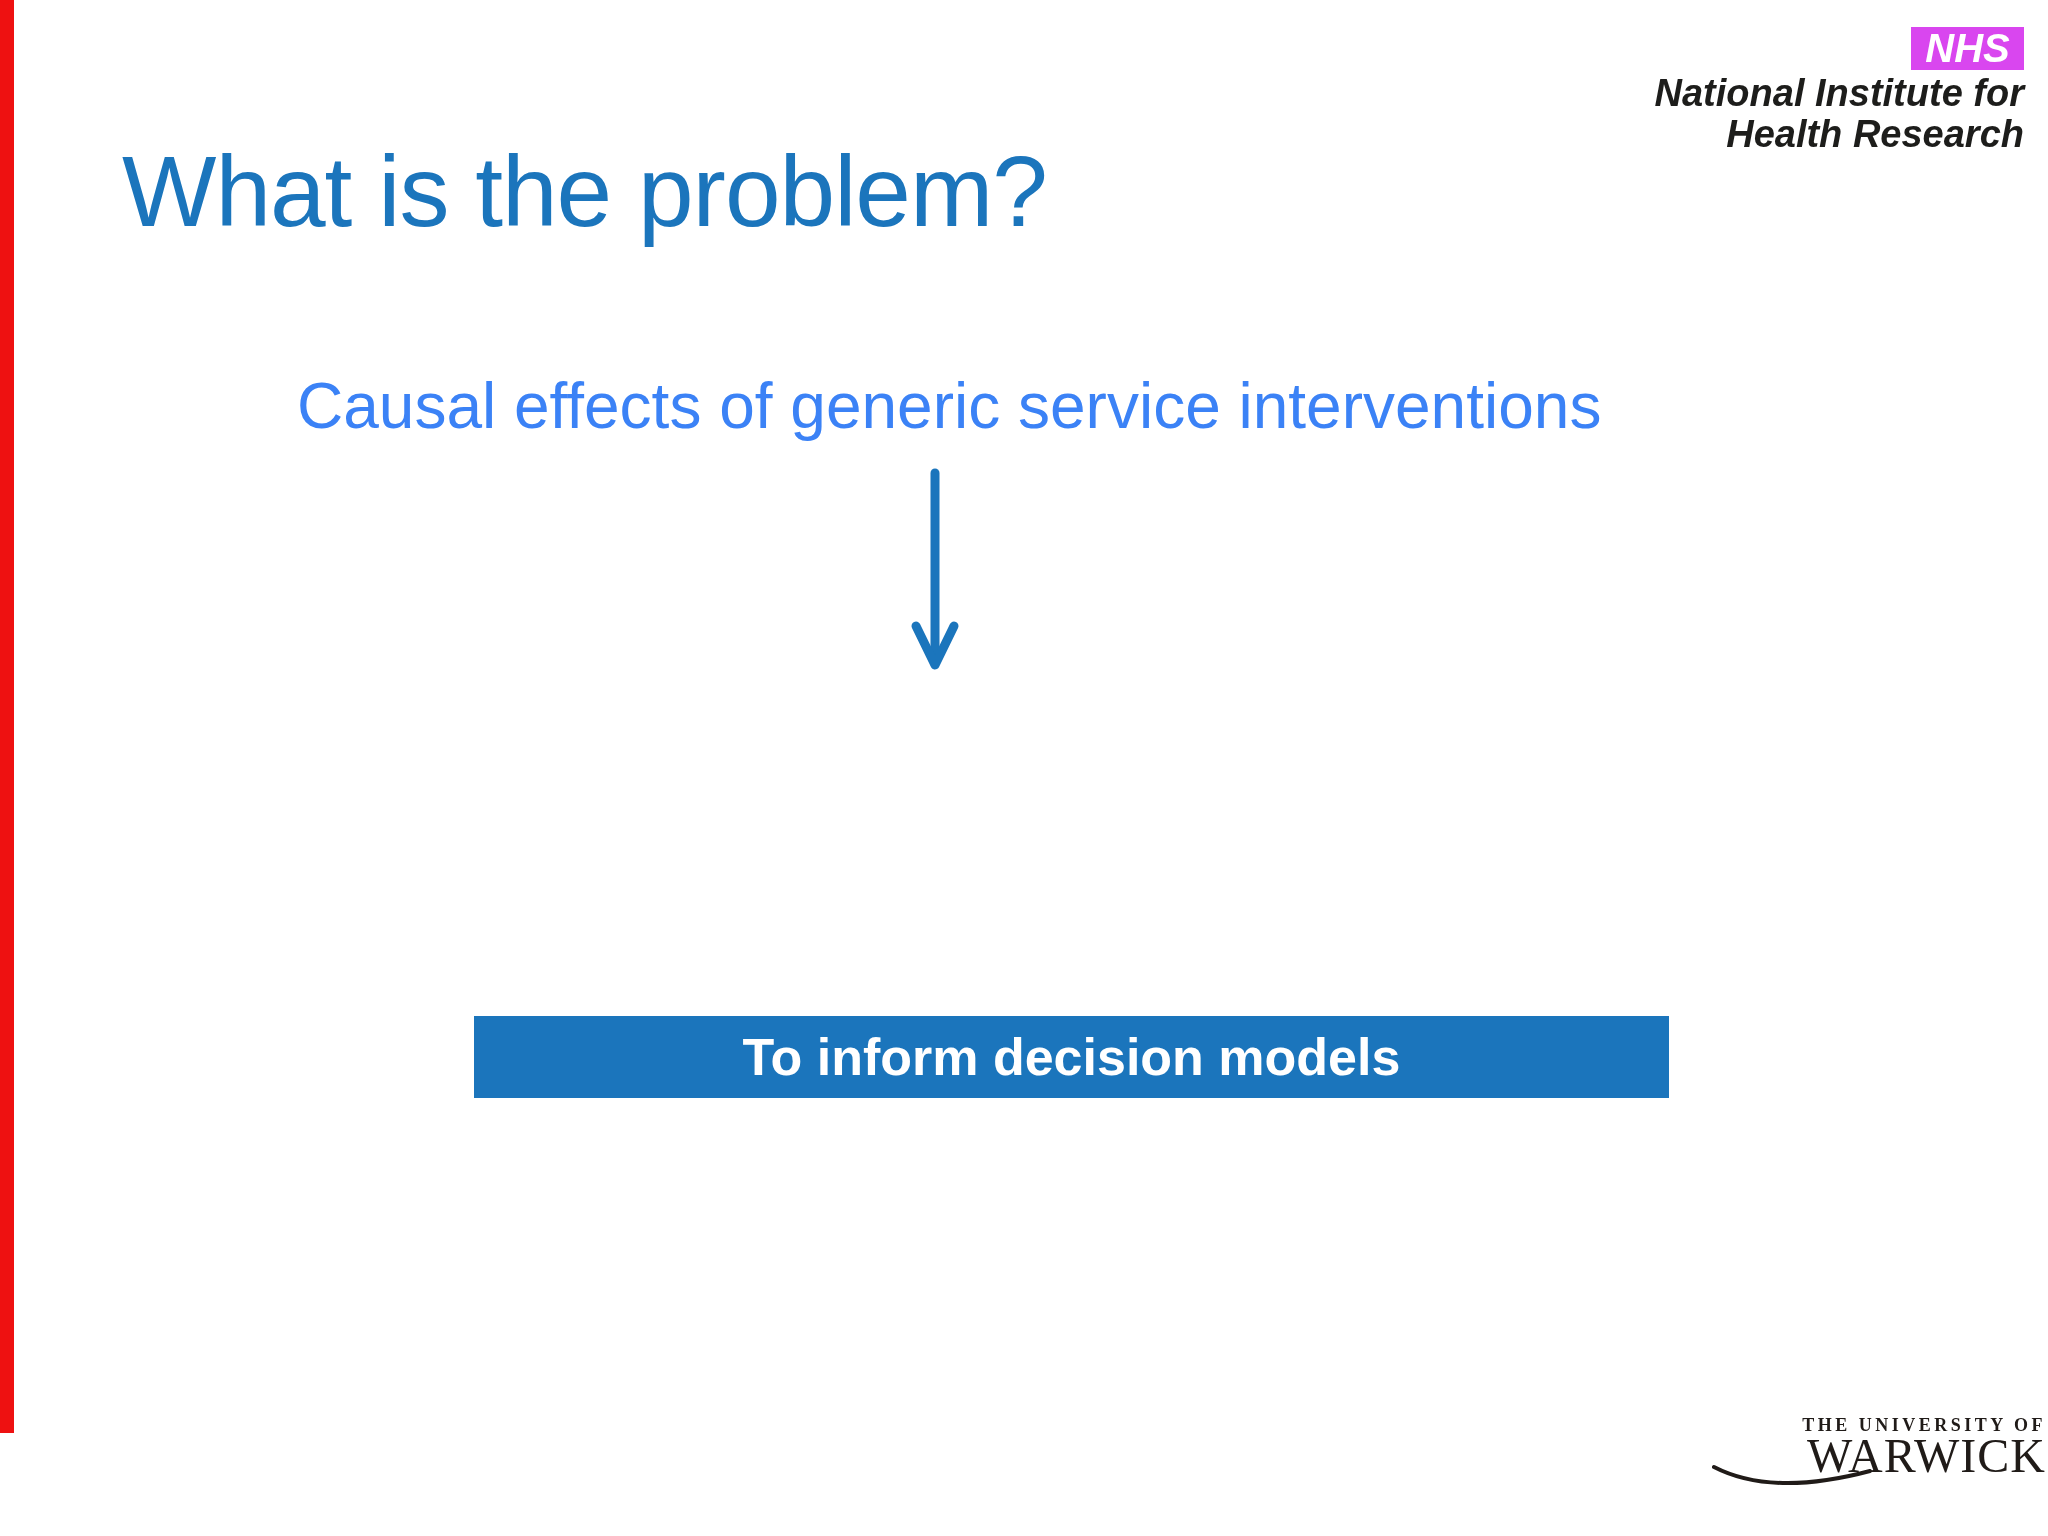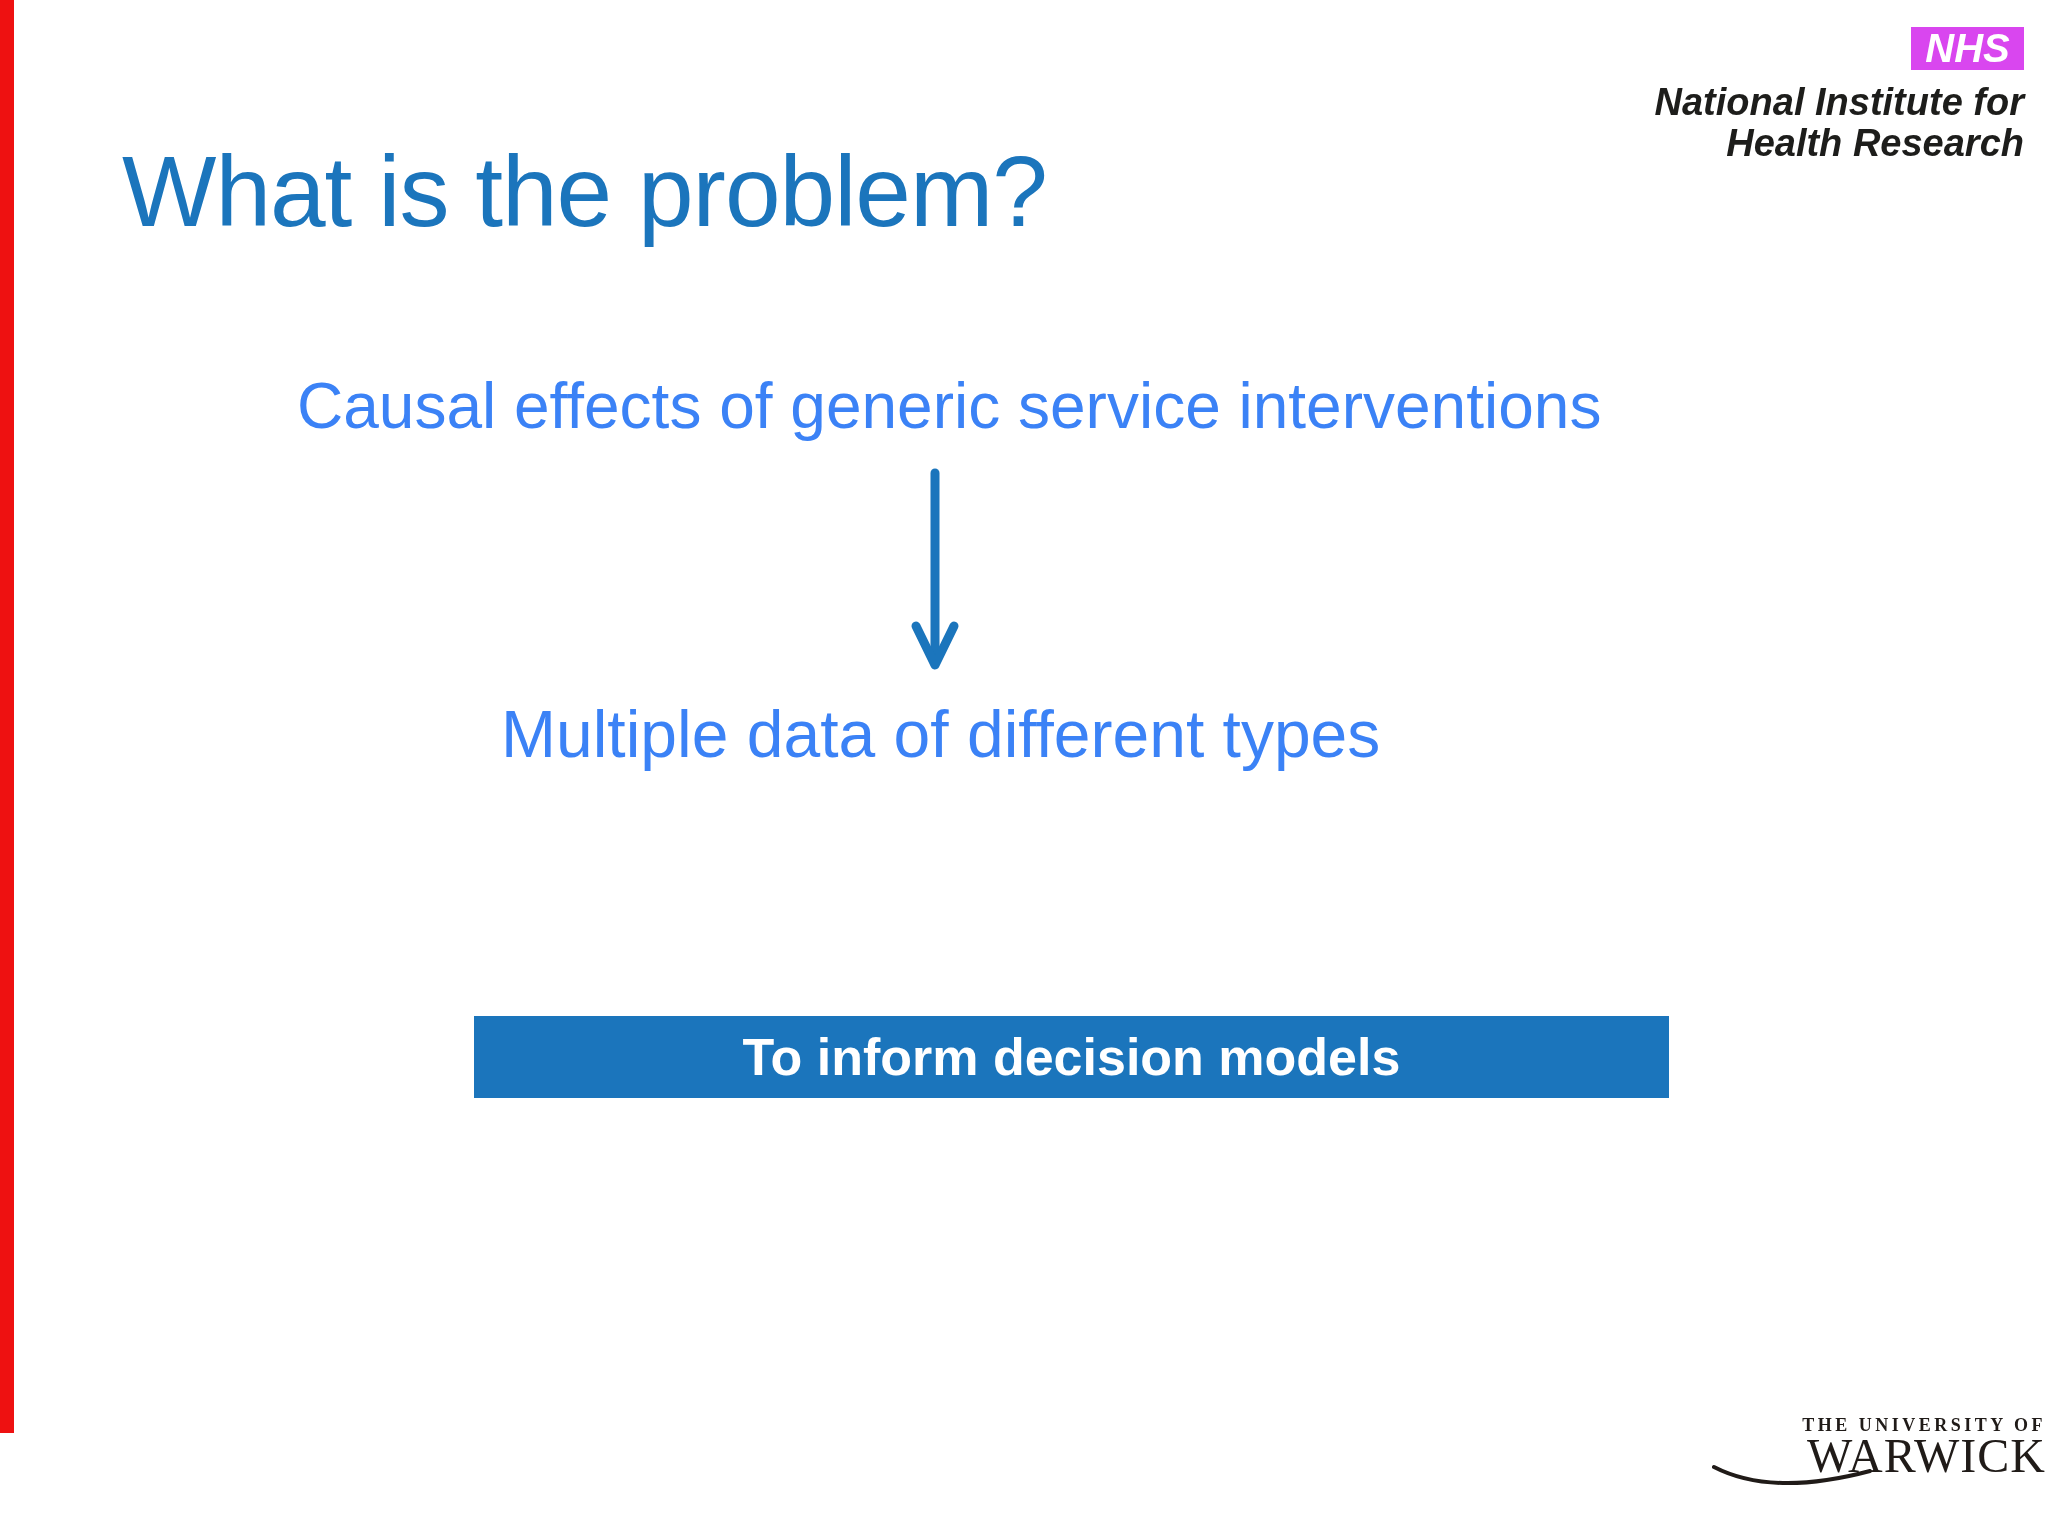--- a/index.html
+++ b/index.html
@@ -54,21 +54,21 @@
     color: #ffffff;
     letter-spacing: 0px;
   }
   .nihr-line {
     font-style: italic;
     font-weight: 700;
     font-size: 38px;
     line-height: 41px;
     white-space: nowrap;
   }
-  .nihr-line.first { margin-top: 12px; }
+  .nihr-line.first { margin-top: 3px; }
 
   
   .statement {
     position: absolute;
     color: #3b82f6;
     white-space: nowrap;
   }
   .statement.line1 {
     left: 297px; top: 369px;
     font-size: 64px;
@@ -146,21 +146,20 @@
     <div class="nihr-line">Health Research</div>
   </div>
 
   <div class="statement line1">Causal effects of generic service interventions</div>
 
   <svg class="arrow-svg" viewBox="0 0 80 215" aria-hidden="true">
     <path d="M40,8 L40,196" fill="none" stroke="#1b75bc" stroke-width="9" stroke-linecap="round"></path>
     <path d="M21,161 L40,200 L59,161" fill="none" stroke="#1b75bc" stroke-width="9" stroke-linecap="round" stroke-linejoin="round"></path>
   </svg>
 
-  <div class="statement line2">Multiple data of different types</div>
 
   <div class="banner">
     <span>To inform decision models</span>
   </div>
 
   <div class="warwick">
     <div class="uow-line1">THE UNIVERSITY OF</div>
     <div class="uow-line2">WARWICK</div>
     <svg class="swoosh-svg" viewBox="0 0 230 32" aria-hidden="true">
       <path d="M72,4 Q130,34 228,8" fill="none" stroke="#201b18" stroke-width="4" stroke-linecap="round"></path>

